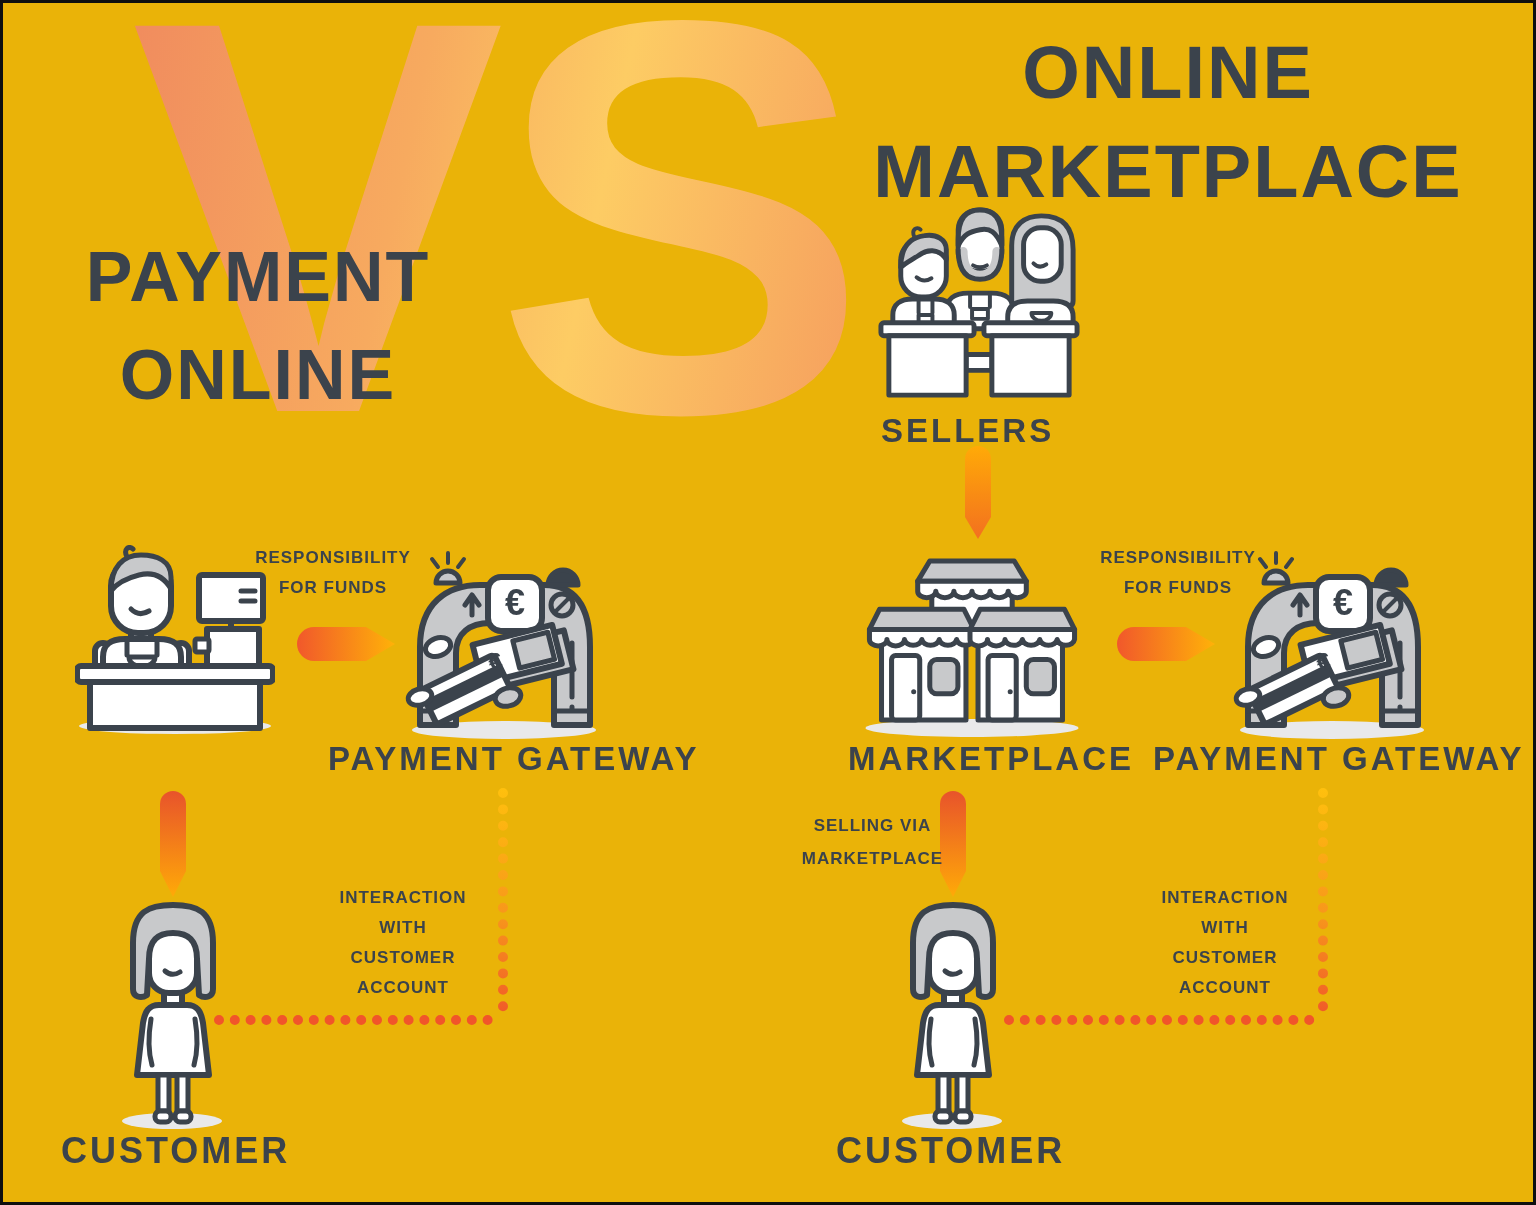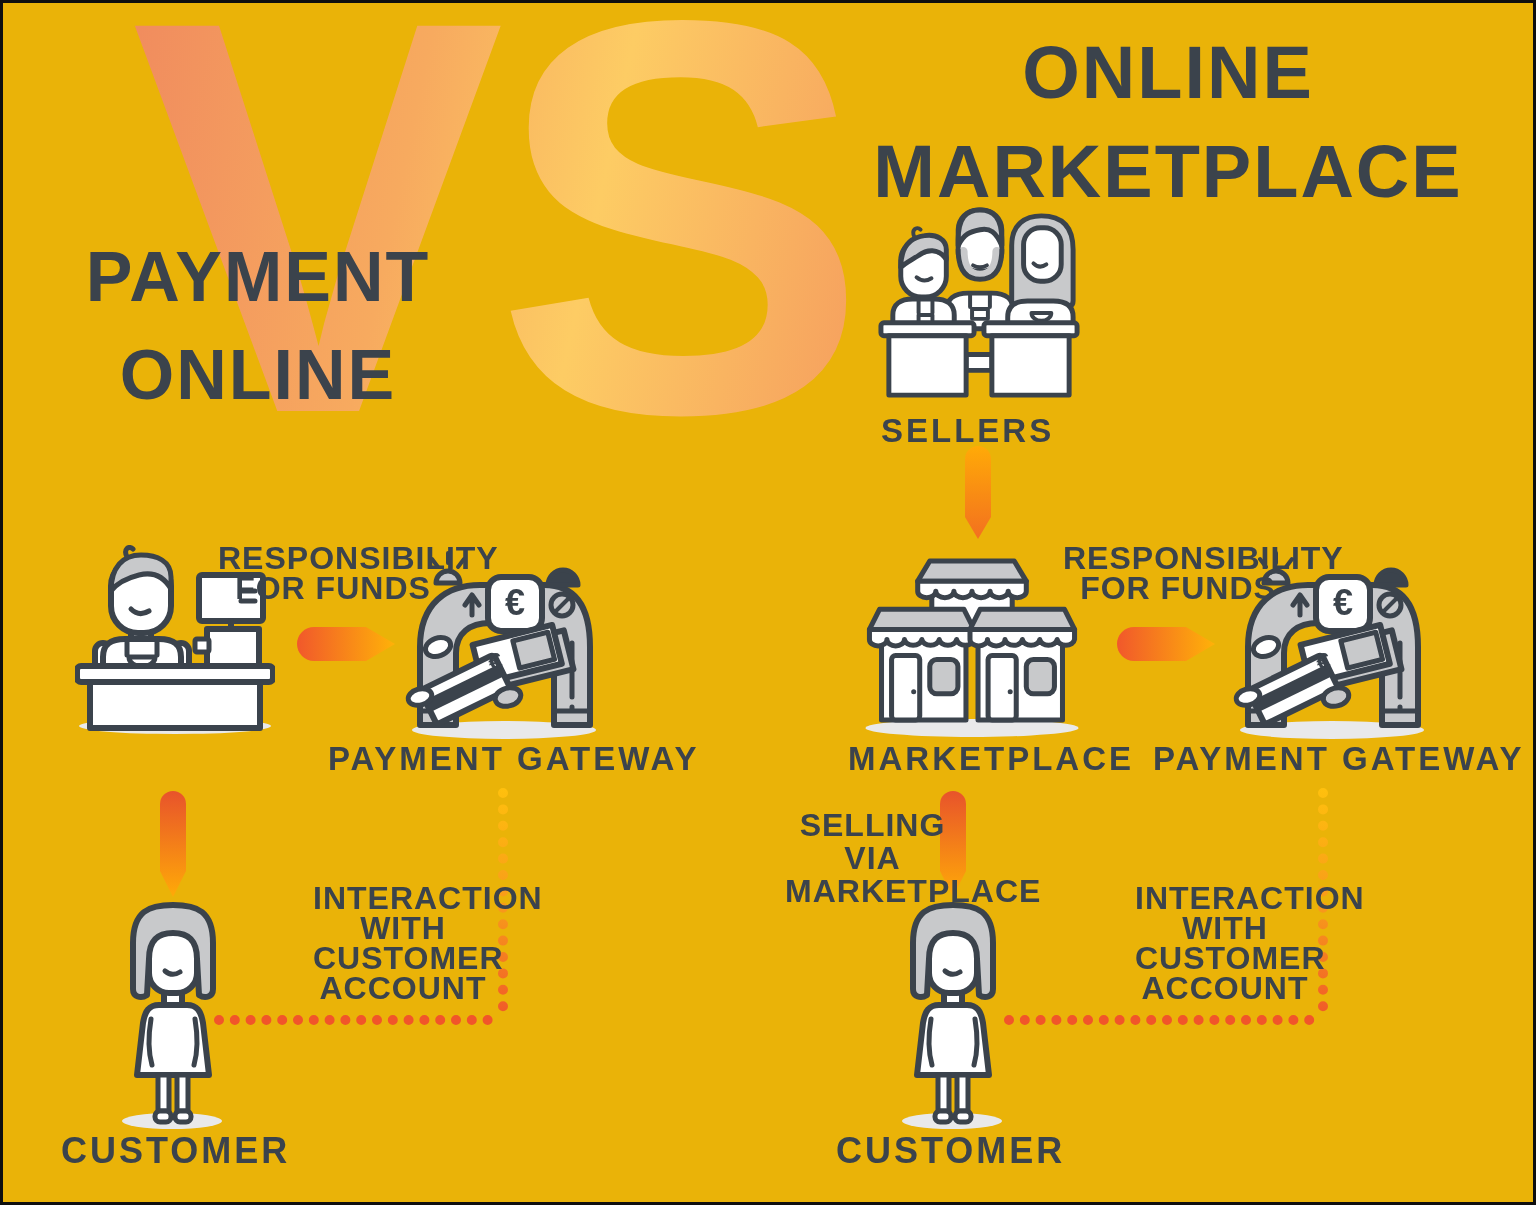--- a/index.html
+++ b/index.html
@@ -19,21 +19,21 @@
   .ttl{
     position:absolute;z-index:2;color:#3b434c;font-weight:bold;
     text-align:center;letter-spacing:2px;
   }
   .ttl div{white-space:nowrap;}
   .lbl{
     position:absolute;z-index:2;color:#3b434c;font-weight:bold;font-size:33px;
     letter-spacing:3px;white-space:nowrap;
   }
   .ann{
-    position:absolute;z-index:2;color:#3b434c;font-weight:bold;font-size:32px;
+    position:absolute;z-index:2;color:#3b434c;font-weight:bold;font-size:17px;
     letter-spacing:1px;text-align:center;line-height:30px;
   }
   svg{display:block;}
   svg text{font-family:"Liberation Sans","DejaVu Sans",sans-serif;font-weight:bold;}
 </style>
 </head>
 <body>
 
 <div id="canvas">
 

